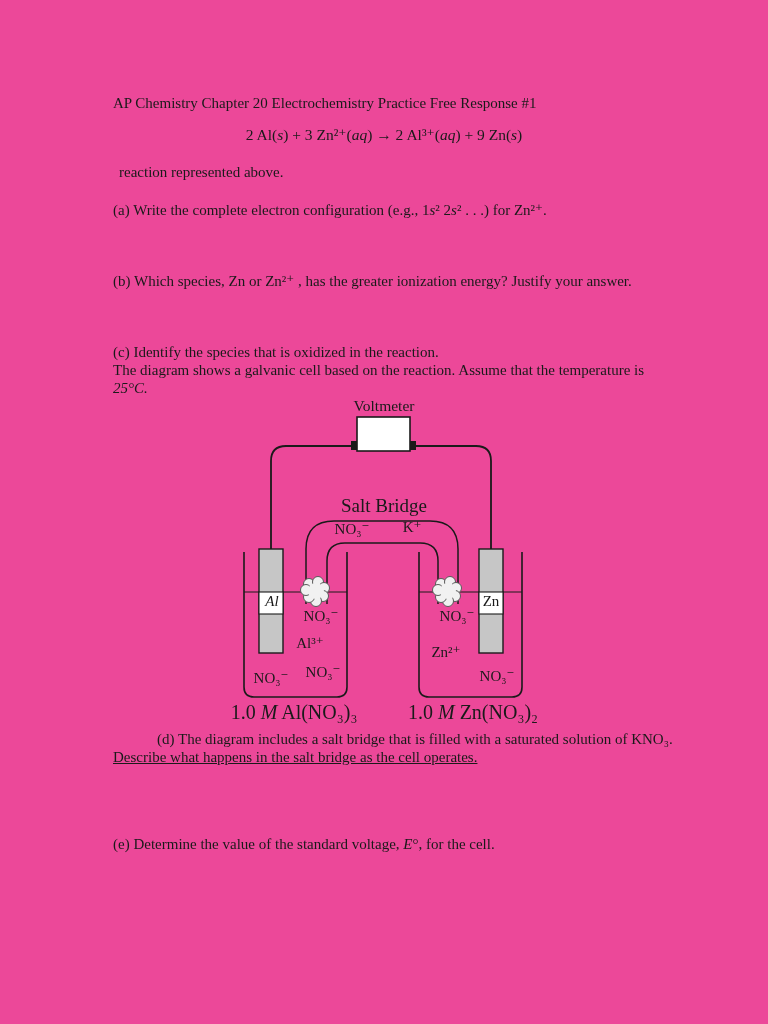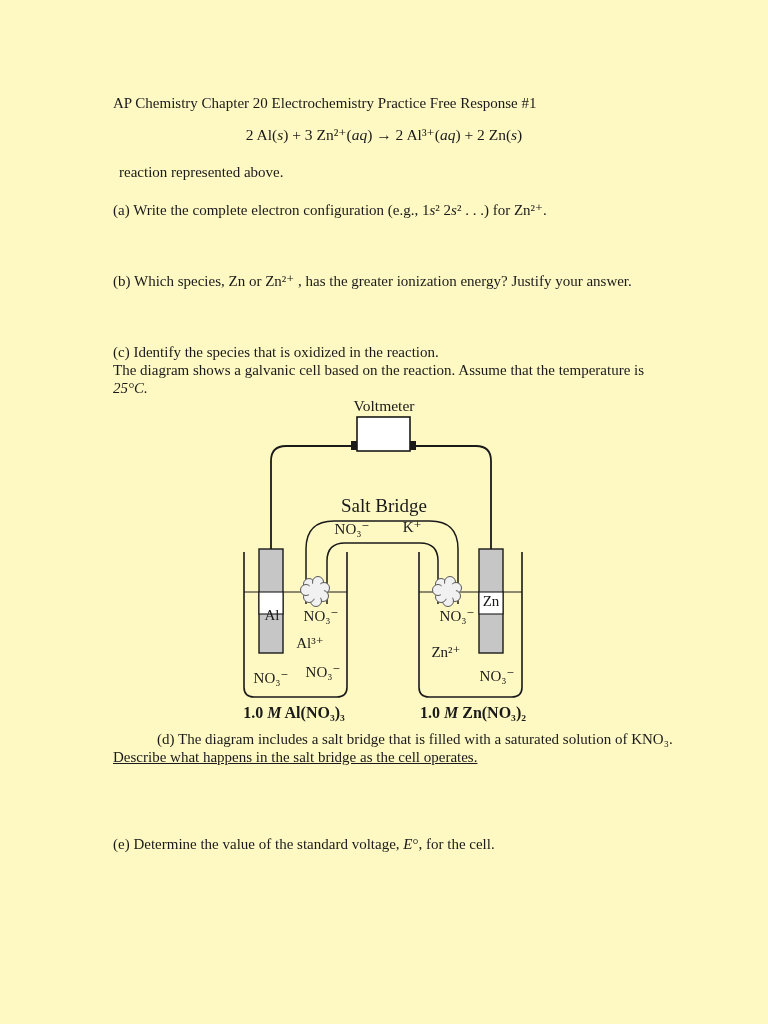--- a/index.html
+++ b/index.html
@@ -1,19 +1,19 @@
 <!DOCTYPE html>
 <html><head>
 <meta charset="utf-8">
 <style>
   html,body{margin:0;padding:0;background:#ffffff;}
   .page{
     position:relative;
     width:768px;height:1024px;
-    background:#fef9c3;
+    background:#ec4899;
     font-family:"Liberation Serif","DejaVu Serif",serif;
     color:#1a1a1a;
     overflow:hidden;
   }
   .abs{position:absolute;}
   .body-text{font-size:15px;line-height:18px;white-space:pre;}
   .centered{transform:translateX(-50%);white-space:pre;}
   .title{left:113px;top:94px;}
   .equation{left:384px;top:126px;font-size:15.5px;}
   .intro1{left:113px;top:145px;}
@@ -25,42 +25,42 @@
   .qc-n2{left:113px;top:379px;font-style:italic;}
   .qd1{left:113px;top:730px;margin-left:44px;}
   .qd2{left:113px;top:748px;text-decoration:underline;}
   .qe{left:113px;top:835px;}
   
   .dlabel{font-size:15px;line-height:17px;}
   .voltmeter-label{left:384px;top:397px;font-size:15.5px;}
   .saltbridge-label{left:384px;top:497px;font-size:19px;}
   .bridge-anion{left:352px;top:521px;}
   .bridge-cation{left:412px;top:519px;}
-  .al-label{left:272px;top:607px;}
+  .al-label{left:272px;top:593px;font-style:italic;}
   .zn-label{left:491px;top:593px;}
   .l-upper-anion{left:321px;top:608px;}
   .l-cation{left:310px;top:635px;}
   .l-bot-anion1{left:271px;top:670px;}
   .l-bot-anion2{left:323px;top:664px;}
   .r-upper-anion{left:457px;top:608px;}
   .r-cation{left:446px;top:644px;}
   .r-bot-anion{left:497px;top:668px;}
-  .solution{font-size:16px;top:704px;font-weight:bold;}
+  .solution{font-size:20px;top:704px;}
   .sol-left{left:294px;}
   .sol-right{left:473px;}
   svg{position:absolute;left:0;top:0;}
   .stroke{fill:none;stroke:#1a1a1a;}
 </style>
 </head>
 <body>
 
 <div class="page">
 
   <div class="abs body-text title">AP Chemistry Chapter 20 Electrochemistry Practice Free Response #1</div>
-  <div class="abs body-text equation centered"><span>2 Al(</span><span style="font-style: italic;">s</span><span>) + 3 Zn²⁺(</span><span style="font-style: italic;">aq</span><span>) → 2 Al³⁺(</span><span style="font-style: italic;">aq</span><span>) + 2 Zn(</span><span style="font-style: italic;">s</span><span>)</span></div>
+  <div class="abs body-text equation centered"><span>2 Al(</span><span style="font-style: italic;">s</span><span>) + 3 Zn²⁺(</span><span style="font-style: italic;">aq</span><span>) → 2 Al³⁺(</span><span style="font-style: italic;">aq</span><span>) + 9 Zn(</span><span style="font-style: italic;">s</span><span>)</span></div>
   <div class="abs body-text intro2">reaction represented above.</div>
   <div class="abs body-text qa"><span>(a) Write the complete electron configuration (e.g., 1</span><span style="font-style: italic;">s</span><span>² 2</span><span style="font-style: italic;">s</span><span>² . . .) for Zn²⁺.</span></div>
   <div class="abs body-text qb">(b) Which species, Zn or Zn²⁺ , has the greater ionization energy? Justify your answer.</div>
   <div class="abs body-text qc">(c) Identify the species that is oxidized in the reaction.</div>
   <div class="abs body-text qc-n1">The diagram shows a galvanic cell based on the reaction. Assume that the temperature is</div>
   <div class="abs body-text qc-n2">25°C.</div>
   <div class="abs body-text qd1">(d) The diagram includes a salt bridge that is filled with a saturated solution of KNO₃.</div>
   <div class="abs body-text qd2">Describe what happens in the salt bridge as the cell operates.</div>
   <div class="abs body-text qe"><span>(e) Determine the value of the standard voltage, </span><span style="font-style: italic;">E</span><span>°, for the cell.</span></div>
 

